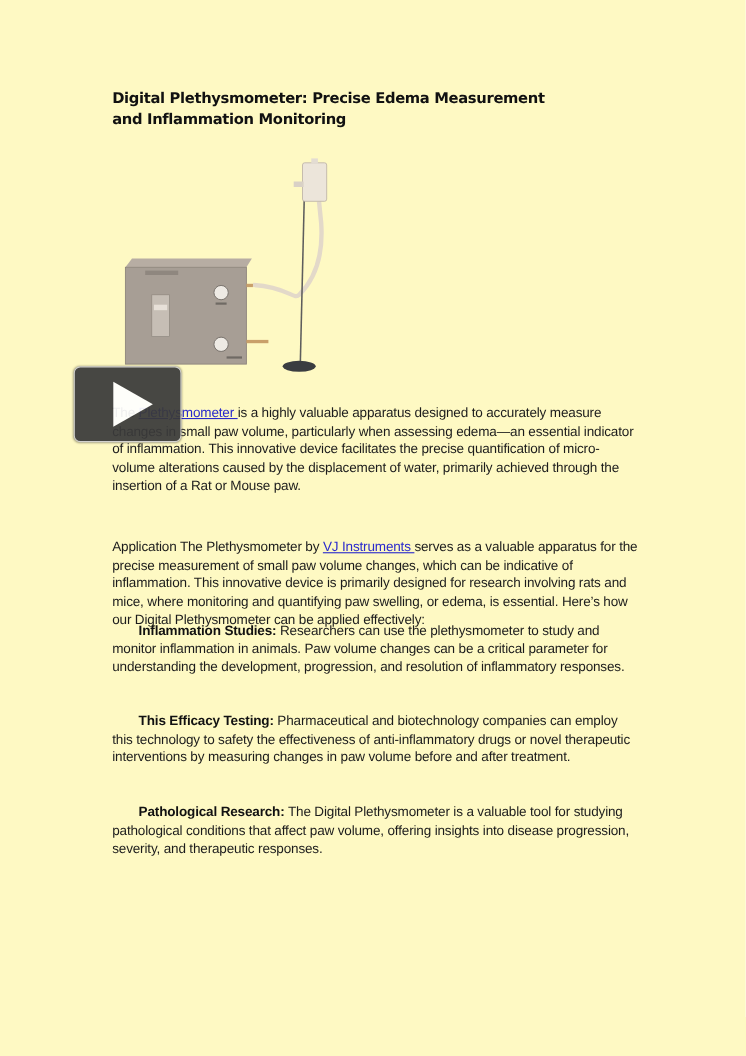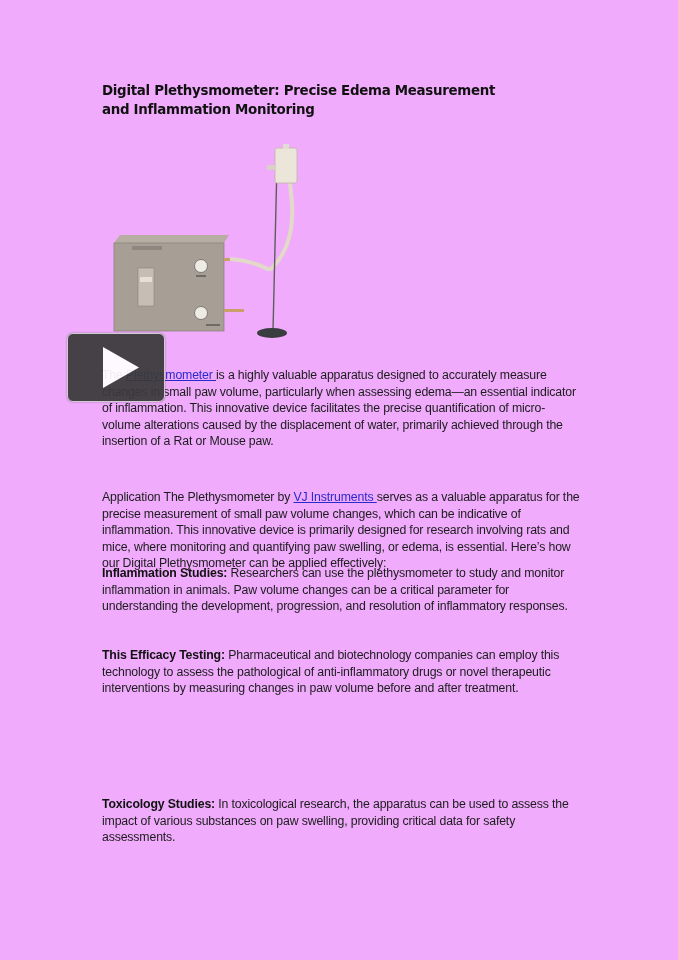--- a/index.html
+++ b/index.html
@@ -1,24 +1,24 @@
 <!DOCTYPE html>
 <html><head>
   <meta charset="utf-8">
   <style>
     html, body { margin: 0; padding: 0; background: #ffffff; }
     body { width: 678px; height: 960px; position: relative; overflow: hidden;
            font-family: "Liberation Sans", "DejaVu Sans", sans-serif; color: #1a1a1a; }
-    .page { position: absolute; left: 0; top: 0; width: 678px; height: 960px; background: #f0abfc; }
+    .page { position: absolute; left: 0; top: 0; width: 678px; height: 960px; background: #fef9c3; }
     .title { position: absolute; left: 102px; top: 81px; width: 420px;
              font-family: "DejaVu Sans", sans-serif; font-weight: bold; font-size: 13.4px;
              line-height: 19px; color: #111; letter-spacing: -0.3px; }
     .para { position: absolute; left: 102px; width: 480px; font-size: 12.3px; line-height: 16.6px;
             color: #1c1c1c; letter-spacing: -0.15px; }
-    .para b { font-weight: bold; color: #111; }
+    .para b { font-weight: bold; color: #111; margin-left: 24px; }
     a.link { color: #2a2acc; text-decoration: underline; }
     .product-img { position: absolute; left: 112px; top: 143px; width: 205px; height: 200px; }
     .play { position: absolute; left: 67px; top: 333px; width: 96px; height: 67px;
             background: #3a3a3a; border-radius: 6px; border: 1px solid #cfcfcf;
             box-shadow: 0 0 2px rgba(0,0,0,0.4); opacity: 0.93; cursor: pointer; }
     .play svg { position: absolute; left: 0; top: 0; }
   </style>
 </head>
 <body>
 
@@ -68,21 +68,21 @@
 
   <div class="para" style="top:489px;">
     <span>Application The Plethysmometer by </span><a class="link">VJ  Instruments </a><span>serves as  a valuable apparatus for the precise measurement of small paw volume  changes, which can be indicative of inflammation. This innovative device is primarily designed for research involving rats and mice,  where monitoring and quantifying paw swelling, or edema, is essential. Here’s how our Digital Plethysmometer can be applied effectively:</span>
   </div>
 
   <div class="para" style="top:565px;">
     <b>Inflammation Studies:</b><span> Researchers can use the plethysmometer to study and monitor inflammation in animals. Paw volume changes can be a critical parameter for understanding the development, progression, and resolution of inflammatory responses.</span>
   </div>
 
   <div class="para" style="top:647px;">
-    <b>This Efficacy Testing:</b><span> Pharmaceutical and biotechnology companies can employ this technology to assess  the pathological of anti-inflammatory drugs or novel therapeutic interventions by measuring changes in paw volume before and after treatment.</span>
+    <b>This Efficacy Testing:</b><span> Pharmaceutical and biotechnology companies can employ this technology to safety  the effectiveness of anti-inflammatory drugs or novel therapeutic interventions by measuring changes in paw volume before and after treatment.</span>
   </div>
 
+  <div class="para" style="top:730px;">
+    <b>Pathological Research:</b><span> The Digital Plethysmometer is a valuable tool for studying pathological conditions that affect paw volume, offering insights into disease progression, severity, and therapeutic responses.</span>
+  </div>
 
-  <div class="para" style="top:796px;">
-    <b>Toxicology Studies:</b><span> In toxicological research, the apparatus can be used  to assess the impact of  various substances on paw swelling, providing critical data for safety assessments.</span>
-  </div>
 
 </div>
 
 </body></html>

